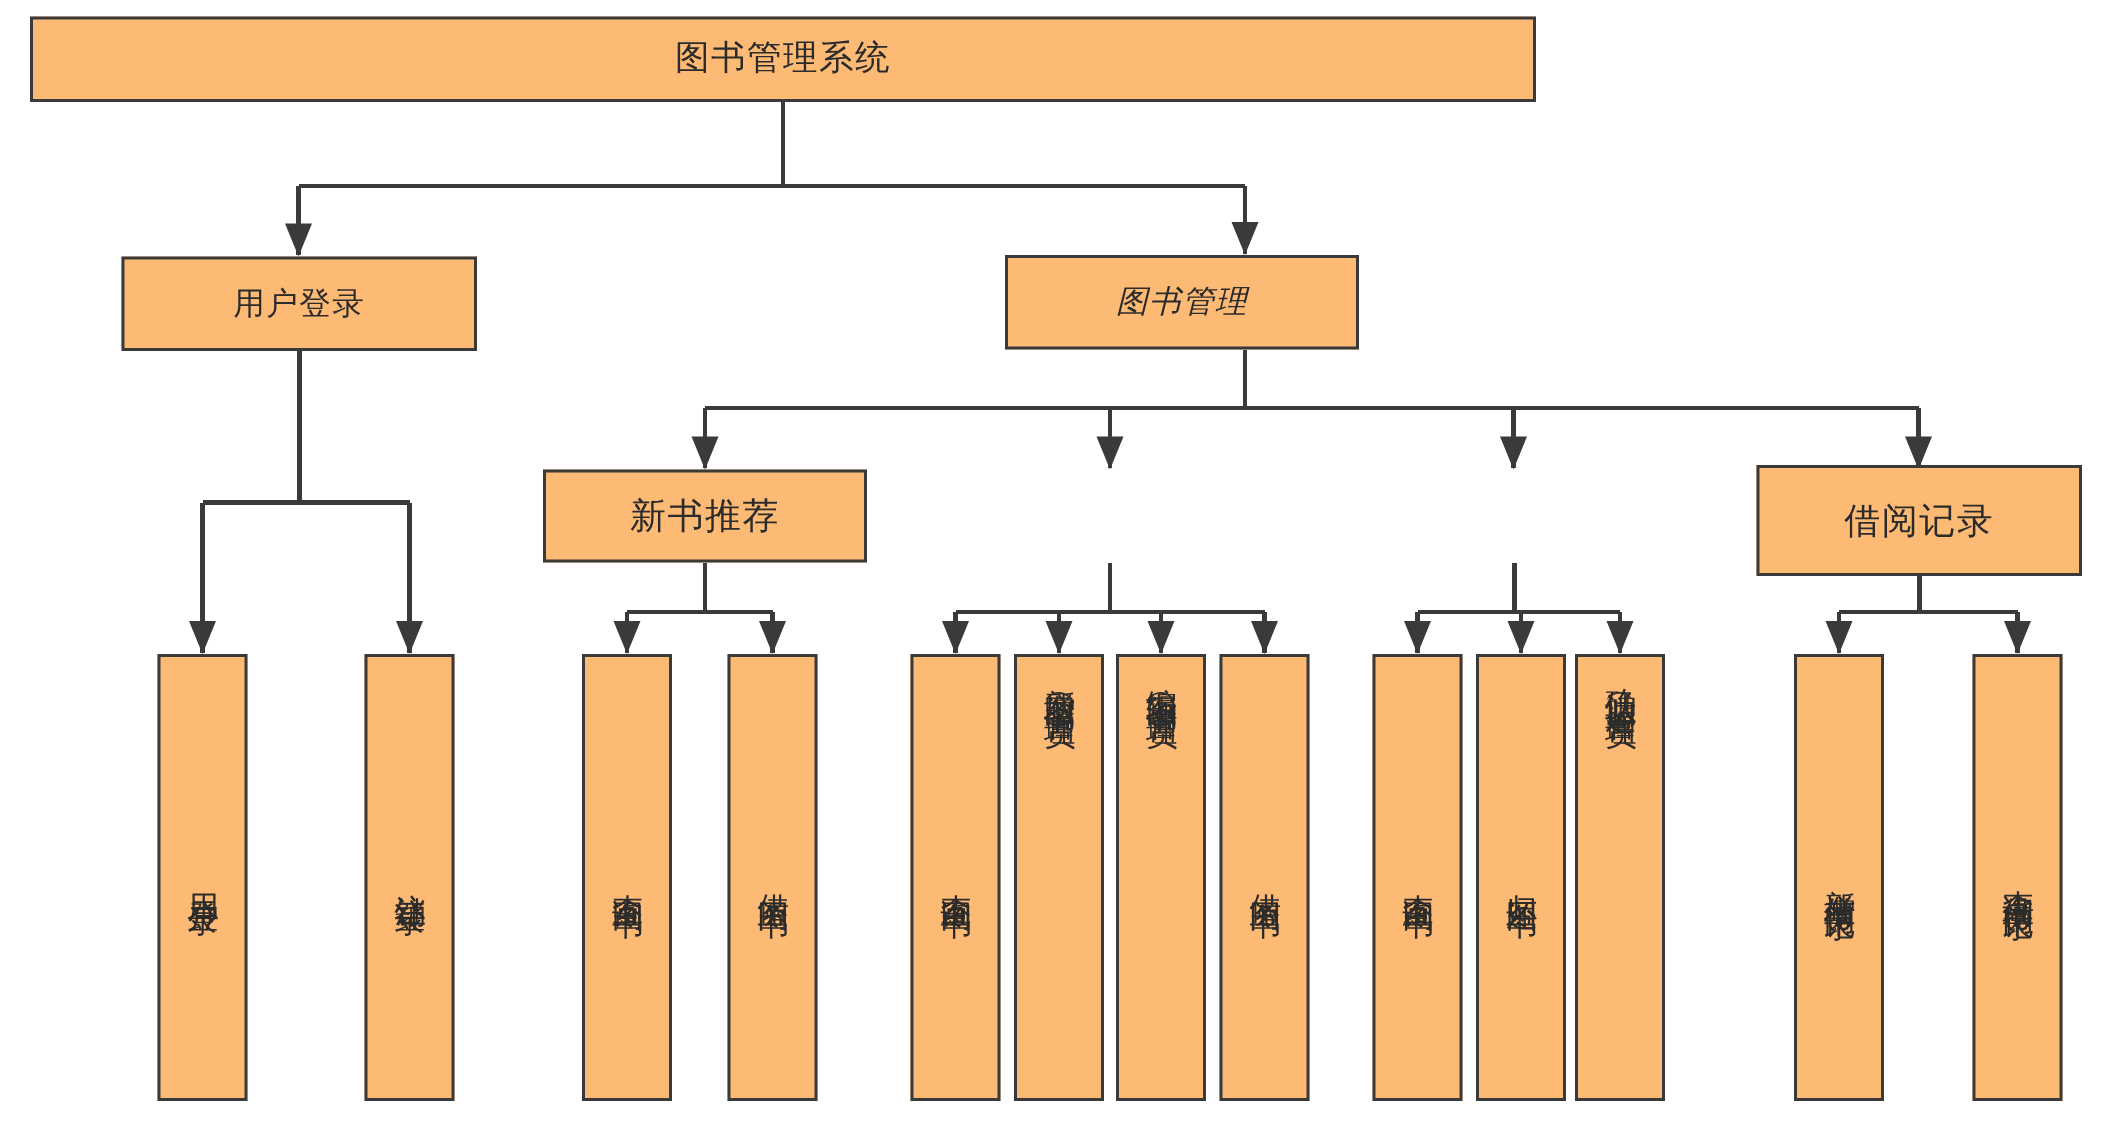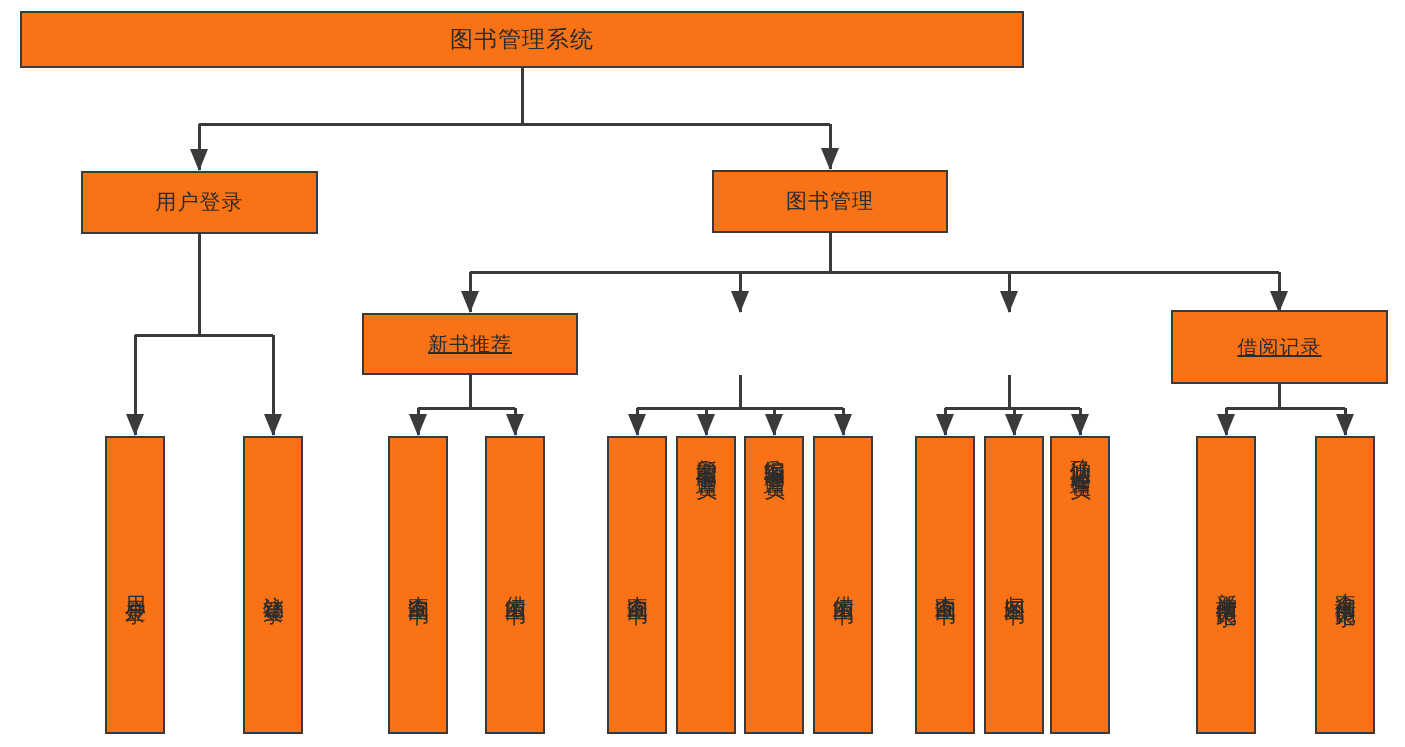--- a/index.html
+++ b/index.html
@@ -23,42 +23,41 @@
     left: 0;
     top: 0;
     width: 1405px;
     height: 747px;
     pointer-events: none;
   }
   .node {
     position: absolute;
     box-sizing: border-box;
     border: 2.5px solid #3a3a3a;
-    background: #f97316;
+    background: #fdba74;
     display: flex;
     align-items: center;
     justify-content: center;
     color: #2b2b2b;
   }
   .node-label {
     display: block;
     text-align: center;
     letter-spacing: 1px;
     line-height: 1.12;
     white-space: nowrap;
   }
   .node.level-0 .node-label {
     font-size: 23px;
   }
   .node.level-1 .node-label {
     font-size: 21px;
   }
   .node.level-2 .node-label {
-    font-size: 20px;
-    text-decoration: underline;
+    font-size: 24px;
   }
   .node.leaf {
     align-items: center;
     justify-content: center;
     padding: 4px 0;
   }
   .node.leaf .node-label {
     writing-mode: vertical-rl;
     text-orientation: upright;
     font-size: 21px;
@@ -140,21 +139,21 @@
       <polygon points="1336,414 1354,414 1345,436" fill="#3a3a3a"></polygon>
     </svg>
 
   <div class="node level-0" style="left: 20px; top: 11px; width: 1004px; height: 57px;">
     <span class="node-label">图书管理系统</span>
   </div>
 
   <div class="node level-1" style="left: 81px; top: 171px; width: 237px; height: 63px;">
     <span class="node-label">用户登录</span>
   </div>
-  <div class="node level-1" style="left: 712px; top: 170px; width: 236px; height: 63px;">
+  <div class="node level-1" style="left: 670px; top: 170px; width: 236px; height: 63px; font-style: italic;">
     <span class="node-label">图书管理</span>
   </div>
 
   <div class="node level-2" style="left: 362px; top: 313px; width: 216px; height: 62px;">
     <span class="node-label">新书推荐</span>
   </div>
   <div class="node level-2" style="left: 1171px; top: 310px; width: 217px; height: 74px;">
     <span class="node-label">借阅记录</span>
   </div>
 

